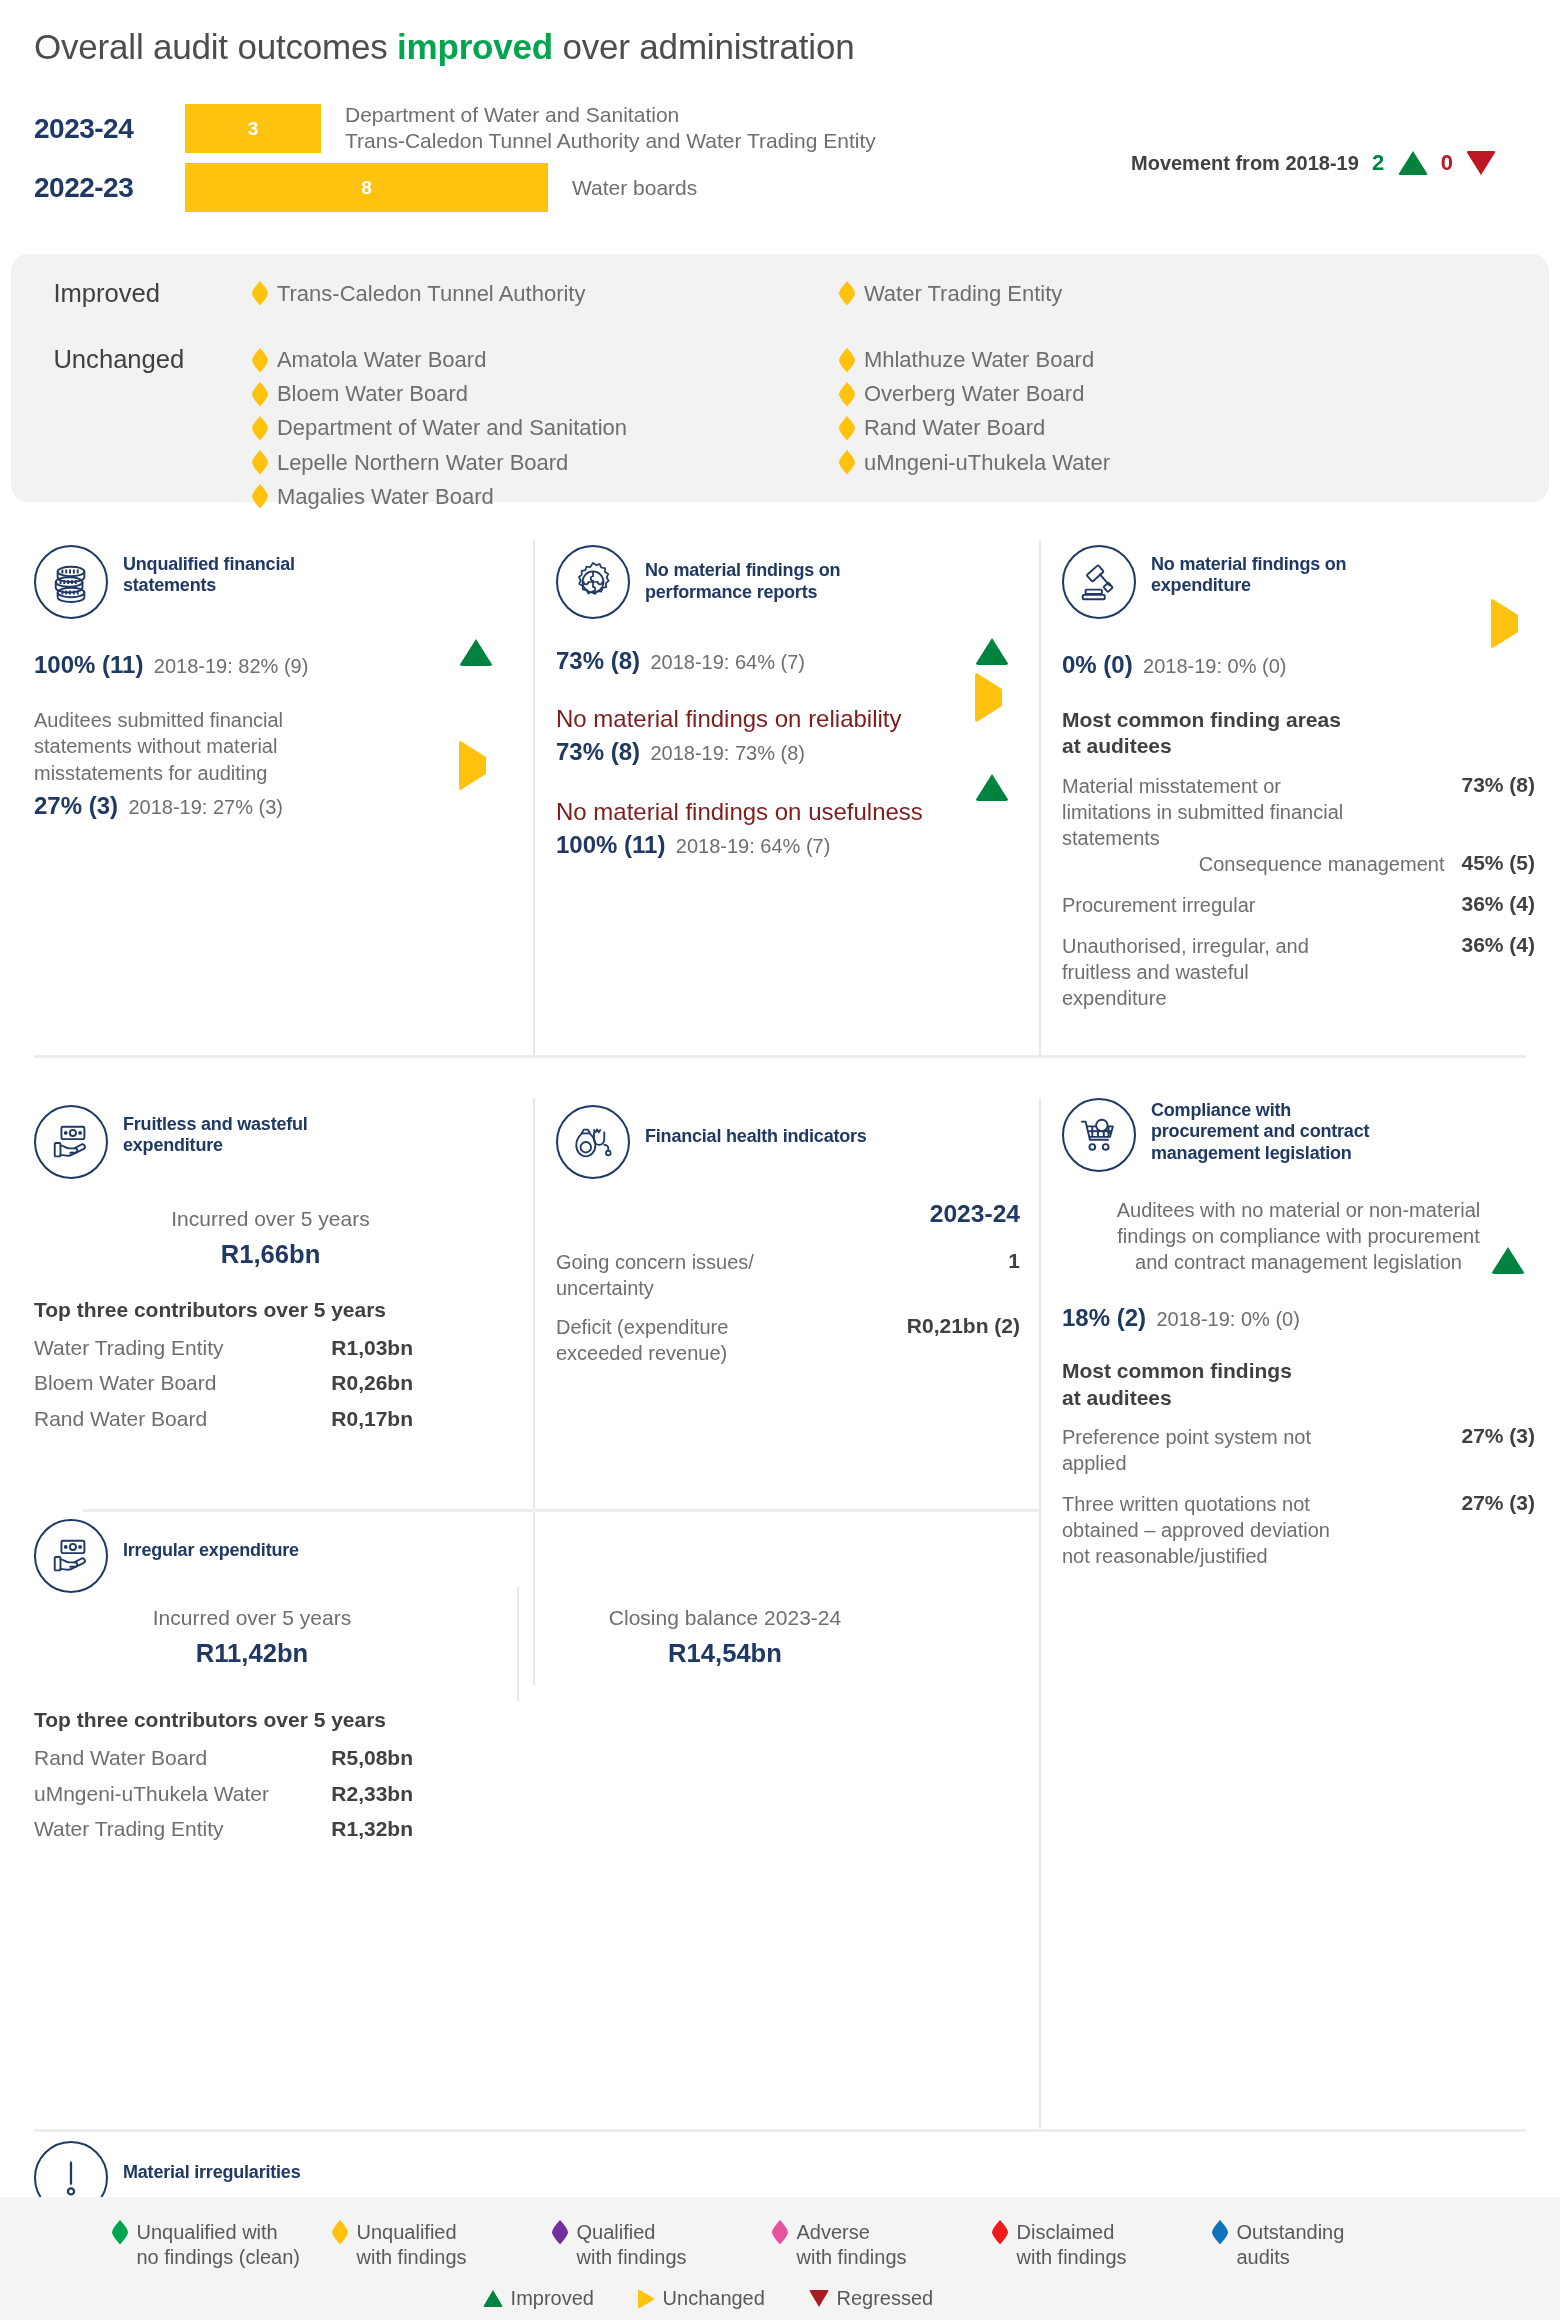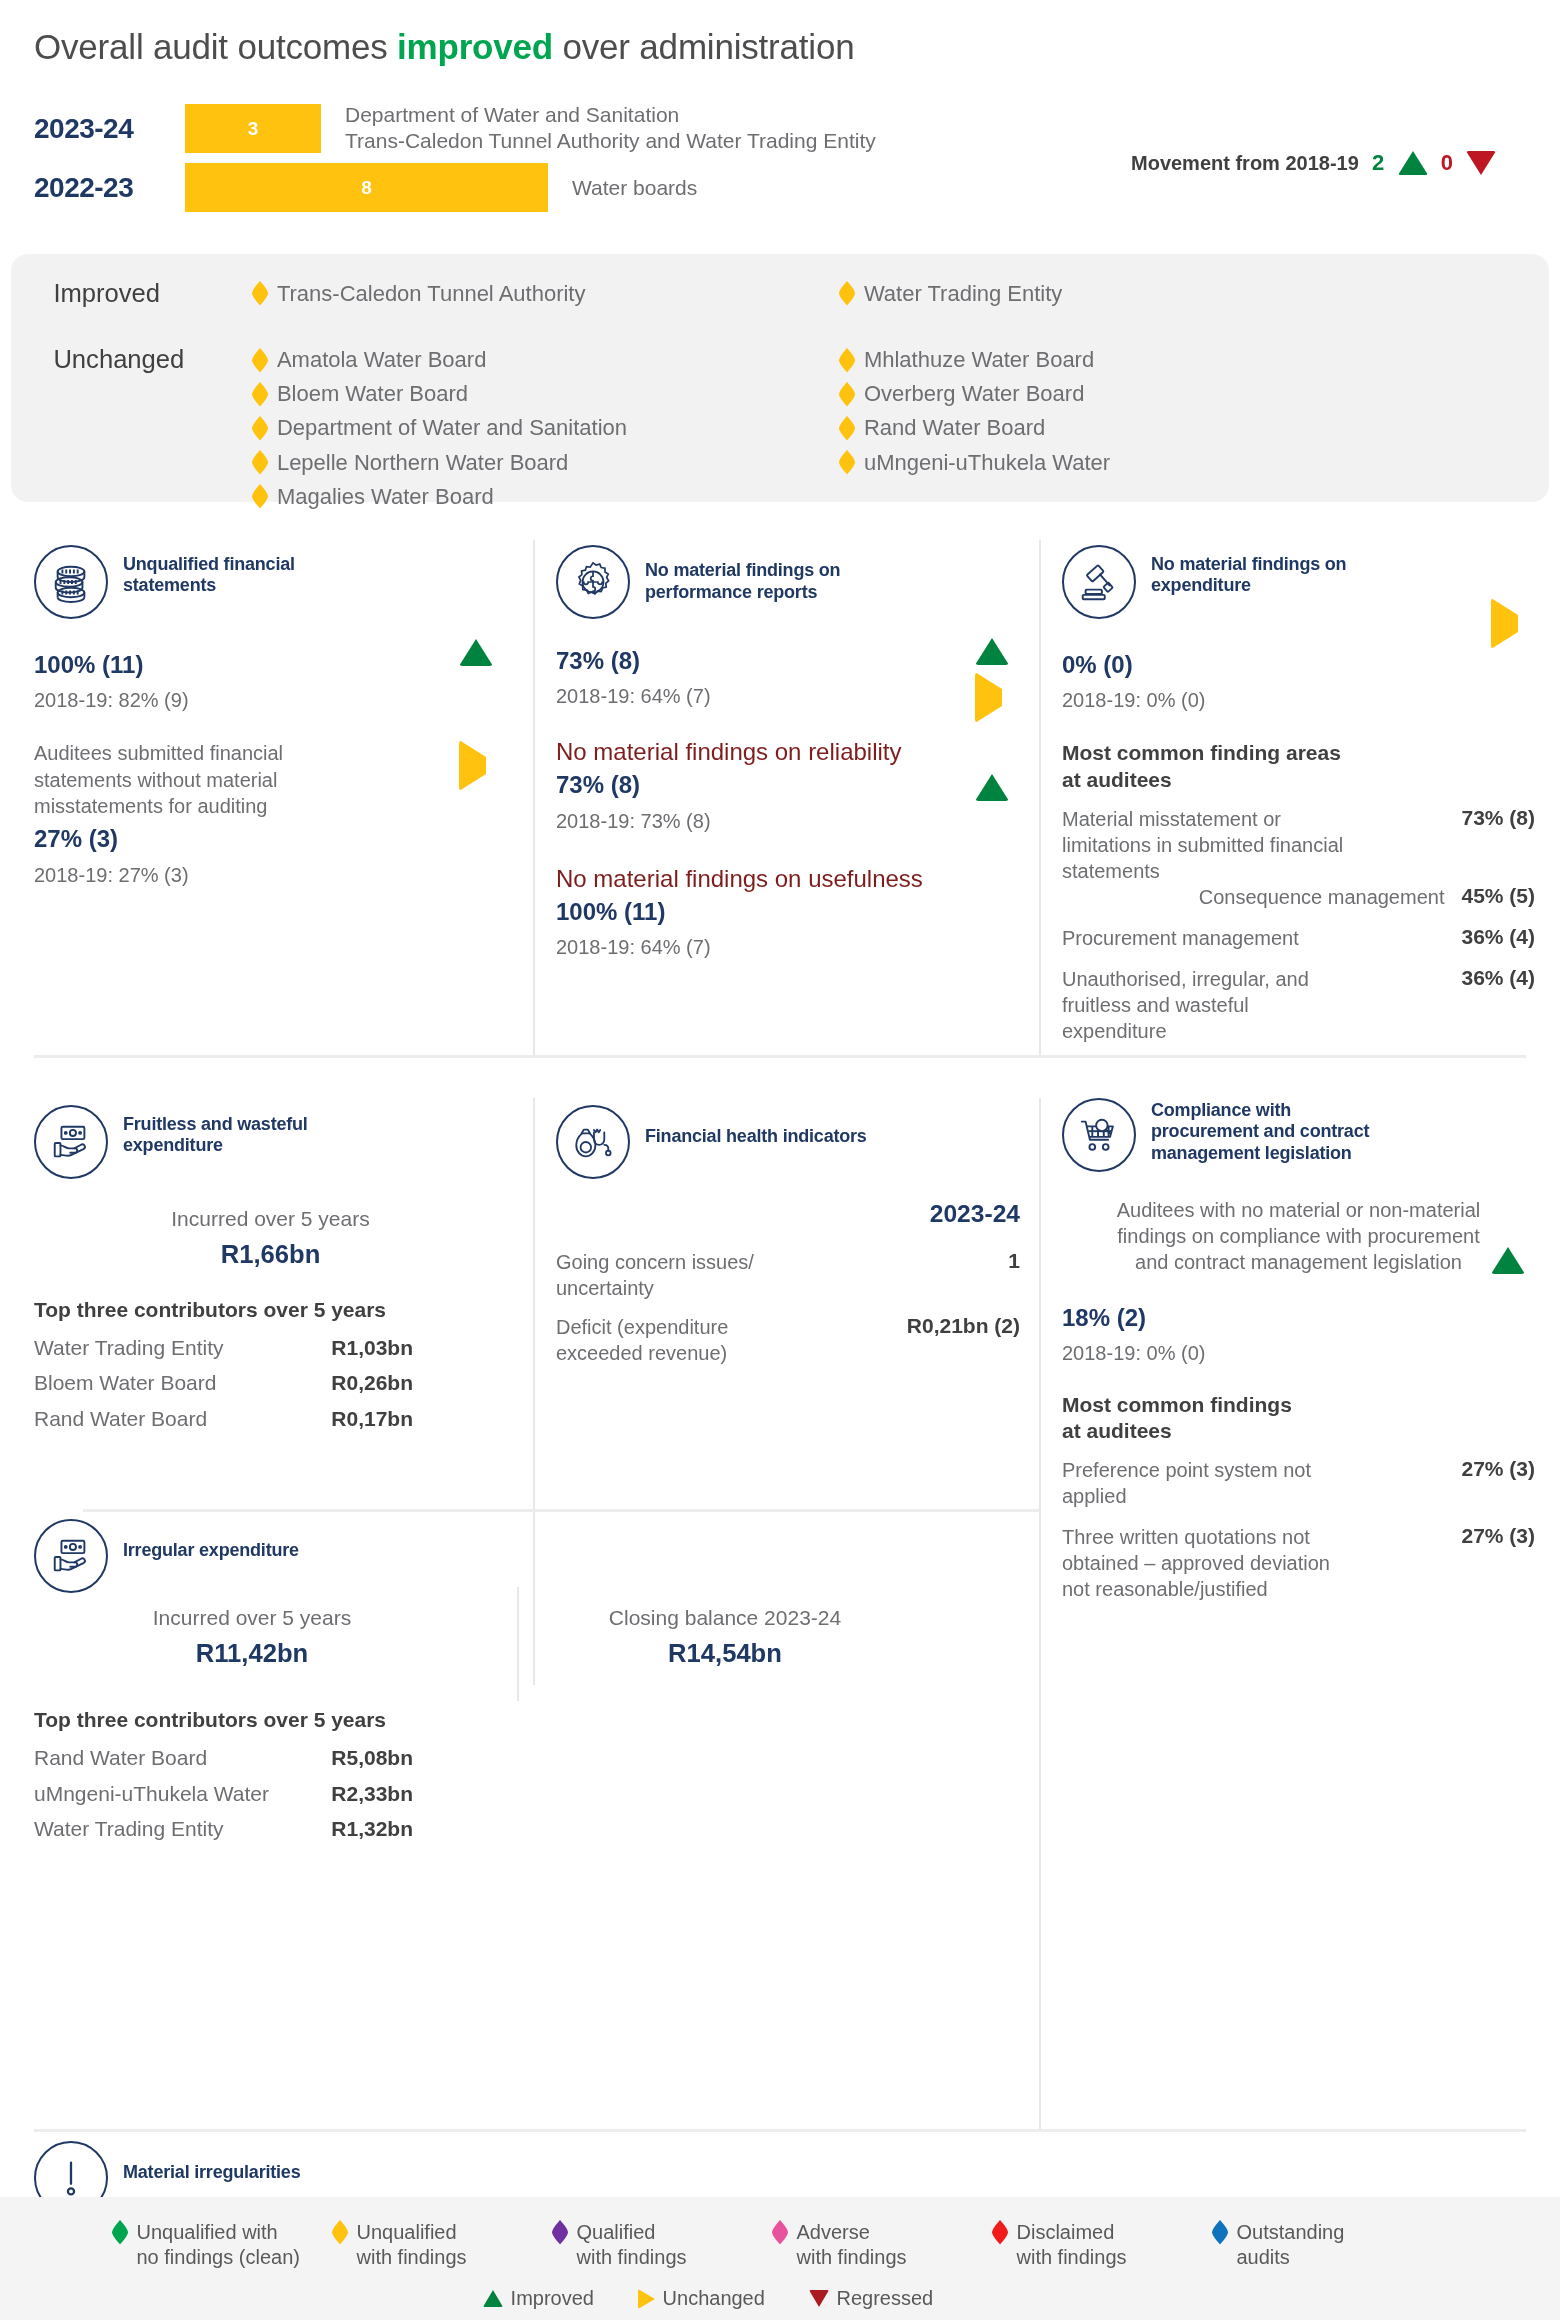--- a/index.html
+++ b/index.html
@@ -75,21 +75,21 @@
   .icon-circle {
     flex: 0 0 auto; width: 74px; height: 74px; border-radius: 50%;
     border: 2.8px solid #1F3864; display: flex; align-items: center; justify-content: center;
   }
   .icon-circle svg { display: block; }
   .card-title {
     font-size: 18px; font-weight: 700; color: #1F3864; line-height: 1.2;
     padding-top: 8.5px; letter-spacing: -0.2px;
   }
 
-  .stat-line { display: flex; align-items: baseline; gap: 10.4px; flex-direction: column; }
+  .stat-line { display: flex; align-items: baseline; gap: 10.4px; }
   .stat-big { font-size: 24px; font-weight: 700; color: #1F3864; white-space: nowrap; }
   .stat-prev { font-size: 20px; color: #6D6E71; white-space: nowrap; }
   .stat-desc { font-size: 20px; color: #6D6E71; line-height: 1.32; }
   .sub-label { font-size: 24px; color: #7f1d1d; line-height: 1.3; }
 
   .tri-up { width: 0; height: 0; border-left: 17px solid transparent; border-right: 17px solid transparent; border-bottom: 27.4px solid #00833E; border-radius: 3.8px; }
   .tri-right { width: 0; height: 0; border-top: 17px solid transparent; border-bottom: 17px solid transparent; border-left: 27.4px solid #FFC20E; border-radius: 3.8px; }
 
   .ind { position: absolute; }
 
@@ -373,21 +373,21 @@
     <div id="c3-findings" style="margin-top:13.2px;">
         <div class="frow" style="">
       <span class="f-lab" style="max-width:284px;">Material misstatement or limitations in submitted financial statements</span>
       <span class="f-val">73% (8)</span>
     </div>
         <div class="frow" style="margin-bottom:15px;justify-content:flex-end;">
       <span class="f-lab" style="max-width:284px;">Consequence management</span>
       <span class="f-val">45% (5)</span>
     </div>
         <div class="frow" style="margin-bottom:15px;">
-      <span class="f-lab" style="max-width:284px;">Procurement management</span>
+      <span class="f-lab" style="max-width:284px;">Procurement irregular</span>
       <span class="f-val">36% (4)</span>
     </div>
         <div class="frow" style="margin-bottom:15px;">
       <span class="f-lab" style="max-width:284px;">Unauthorised, irregular, and fruitless and wasteful expenditure</span>
       <span class="f-val">36% (4)</span>
     </div>
       </div>
   </div>
   <div class="ind" style="left:1491px; top:85px;"><span class="tri-right"></span></div>
 

